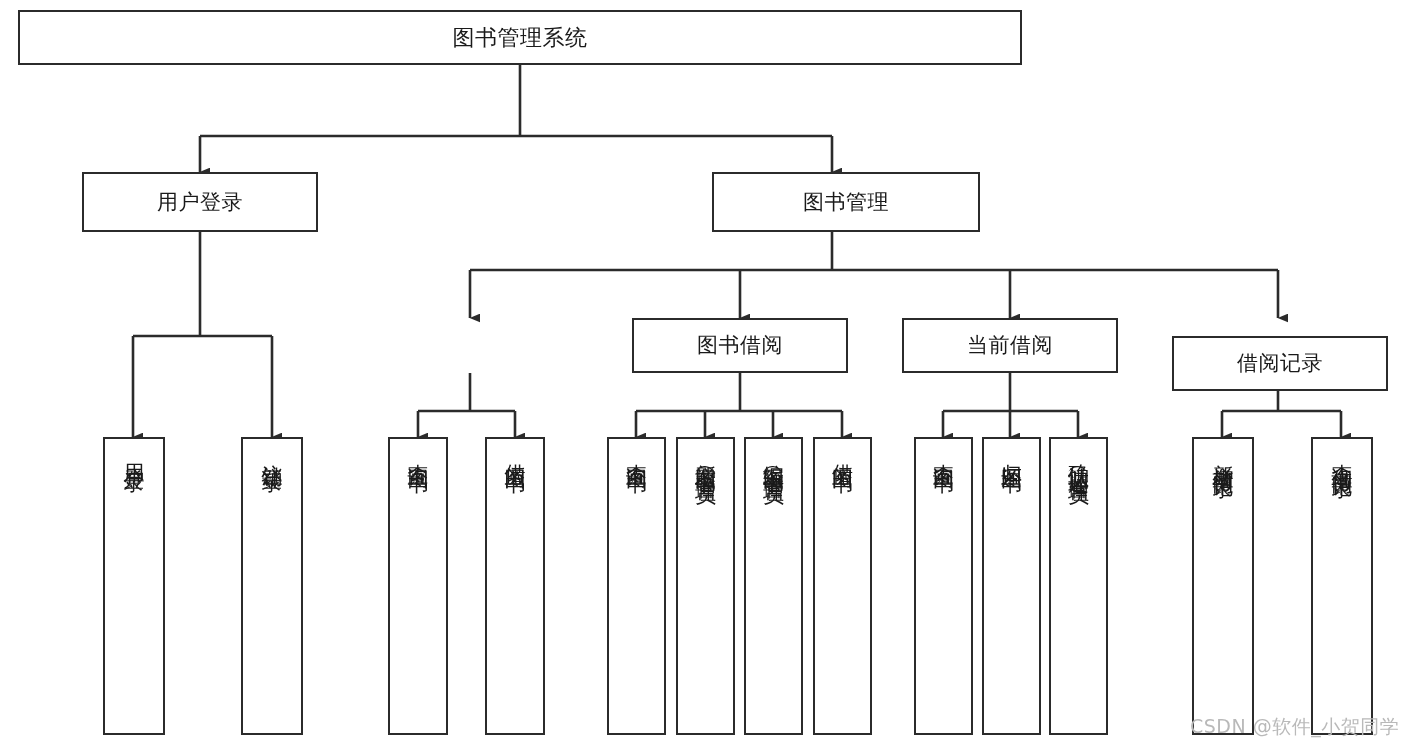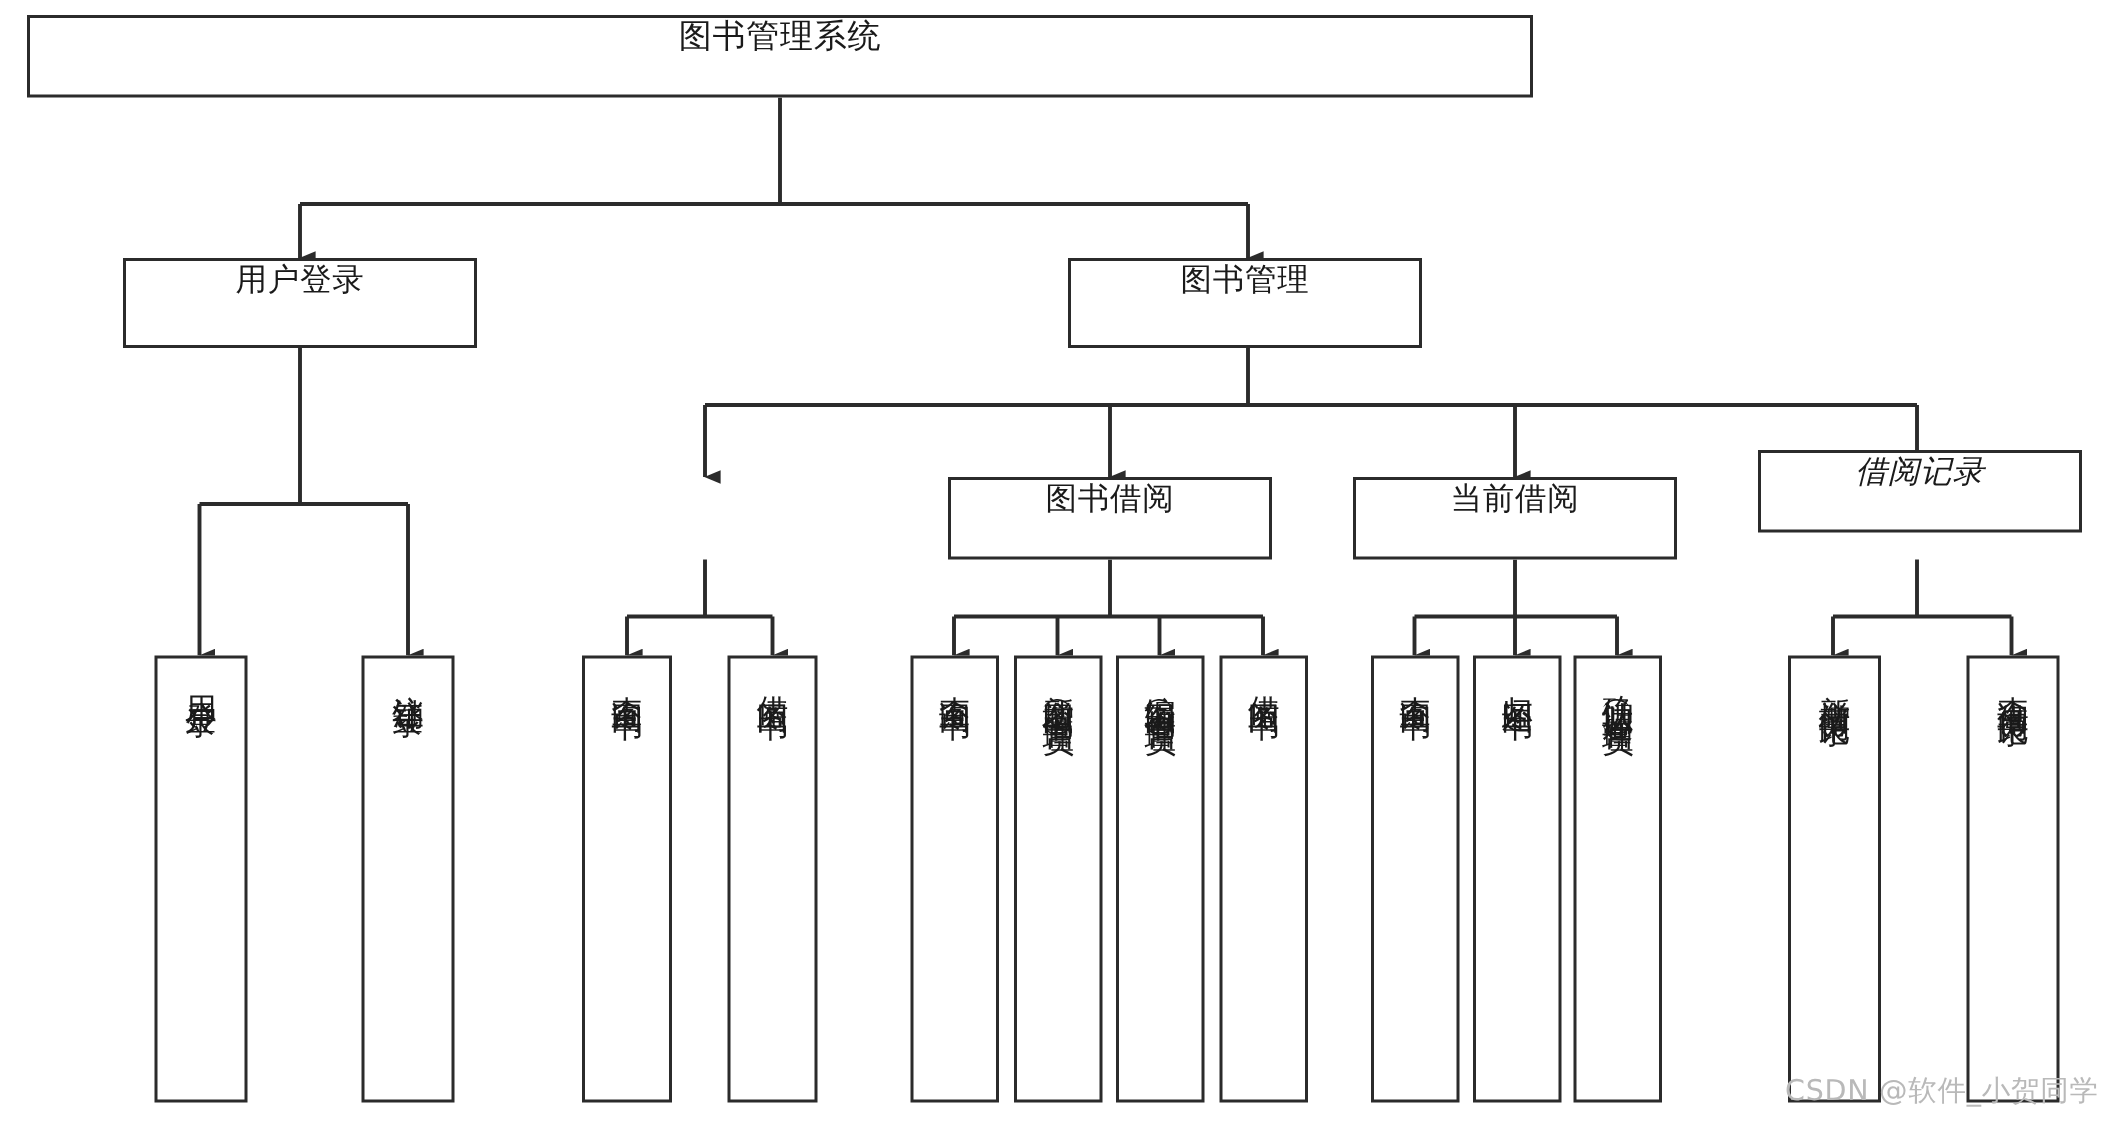--- a/index.html
+++ b/index.html
@@ -25,21 +25,21 @@
     width: 1405px;
     height: 747px;
     pointer-events: none;
   }
   .node {
     position: absolute;
     box-sizing: border-box;
     background: #ffffff;
     border: 2px solid #2b2b2b;
     display: flex;
-    align-items: flex-start;
+    align-items: center;
     justify-content: center;
     color: #1a1a1a;
   }
   .node-label {
     display: block;
     text-align: center;
     line-height: 1.18;
     letter-spacing: 0.5px;
   }
   
@@ -128,34 +128,34 @@
   </svg>
 
   <div class="node horizontal root" style="left:18px; top:10px; width:1004px; height:55px;">
     <span class="node-label">图书管理系统</span>
   </div>
 
   <div class="node horizontal" style="left:82px; top:172px; width:236px; height:60px;">
     <span class="node-label">用户登录</span>
   </div>
 
-  <div class="node horizontal" style="left:712px; top:172px; width:236px; height:60px;">
+  <div class="node horizontal" style="left:712px; top:172px; width:268px; height:60px;">
     <span class="node-label">图书管理</span>
   </div>
 
 
   <div class="node horizontal" style="left:902px; top:318px; width:216px; height:55px;">
     <span class="node-label">当前借阅</span>
   </div>
 
   <div class="node horizontal" style="left:632px; top:318px; width:216px; height:55px;">
     <span class="node-label">图书借阅</span>
   </div>
 
-  <div class="node horizontal" style="left:1172px; top:300px; width:216px; height:55px;font-style:italic;">
+  <div class="node horizontal" style="left:1172px; top:336px; width:216px; height:55px;">
     <span class="node-label">借阅记录</span>
   </div>
 
   <div class="node vertical" style="left:103px; top:437px; width:62px; height:298px;">
     <span class="node-label">用户登录</span>
   </div>
 
   <div class="node vertical" style="left:241px; top:437px; width:62px; height:298px;">
     <span class="node-label">注销登录</span>
   </div>

